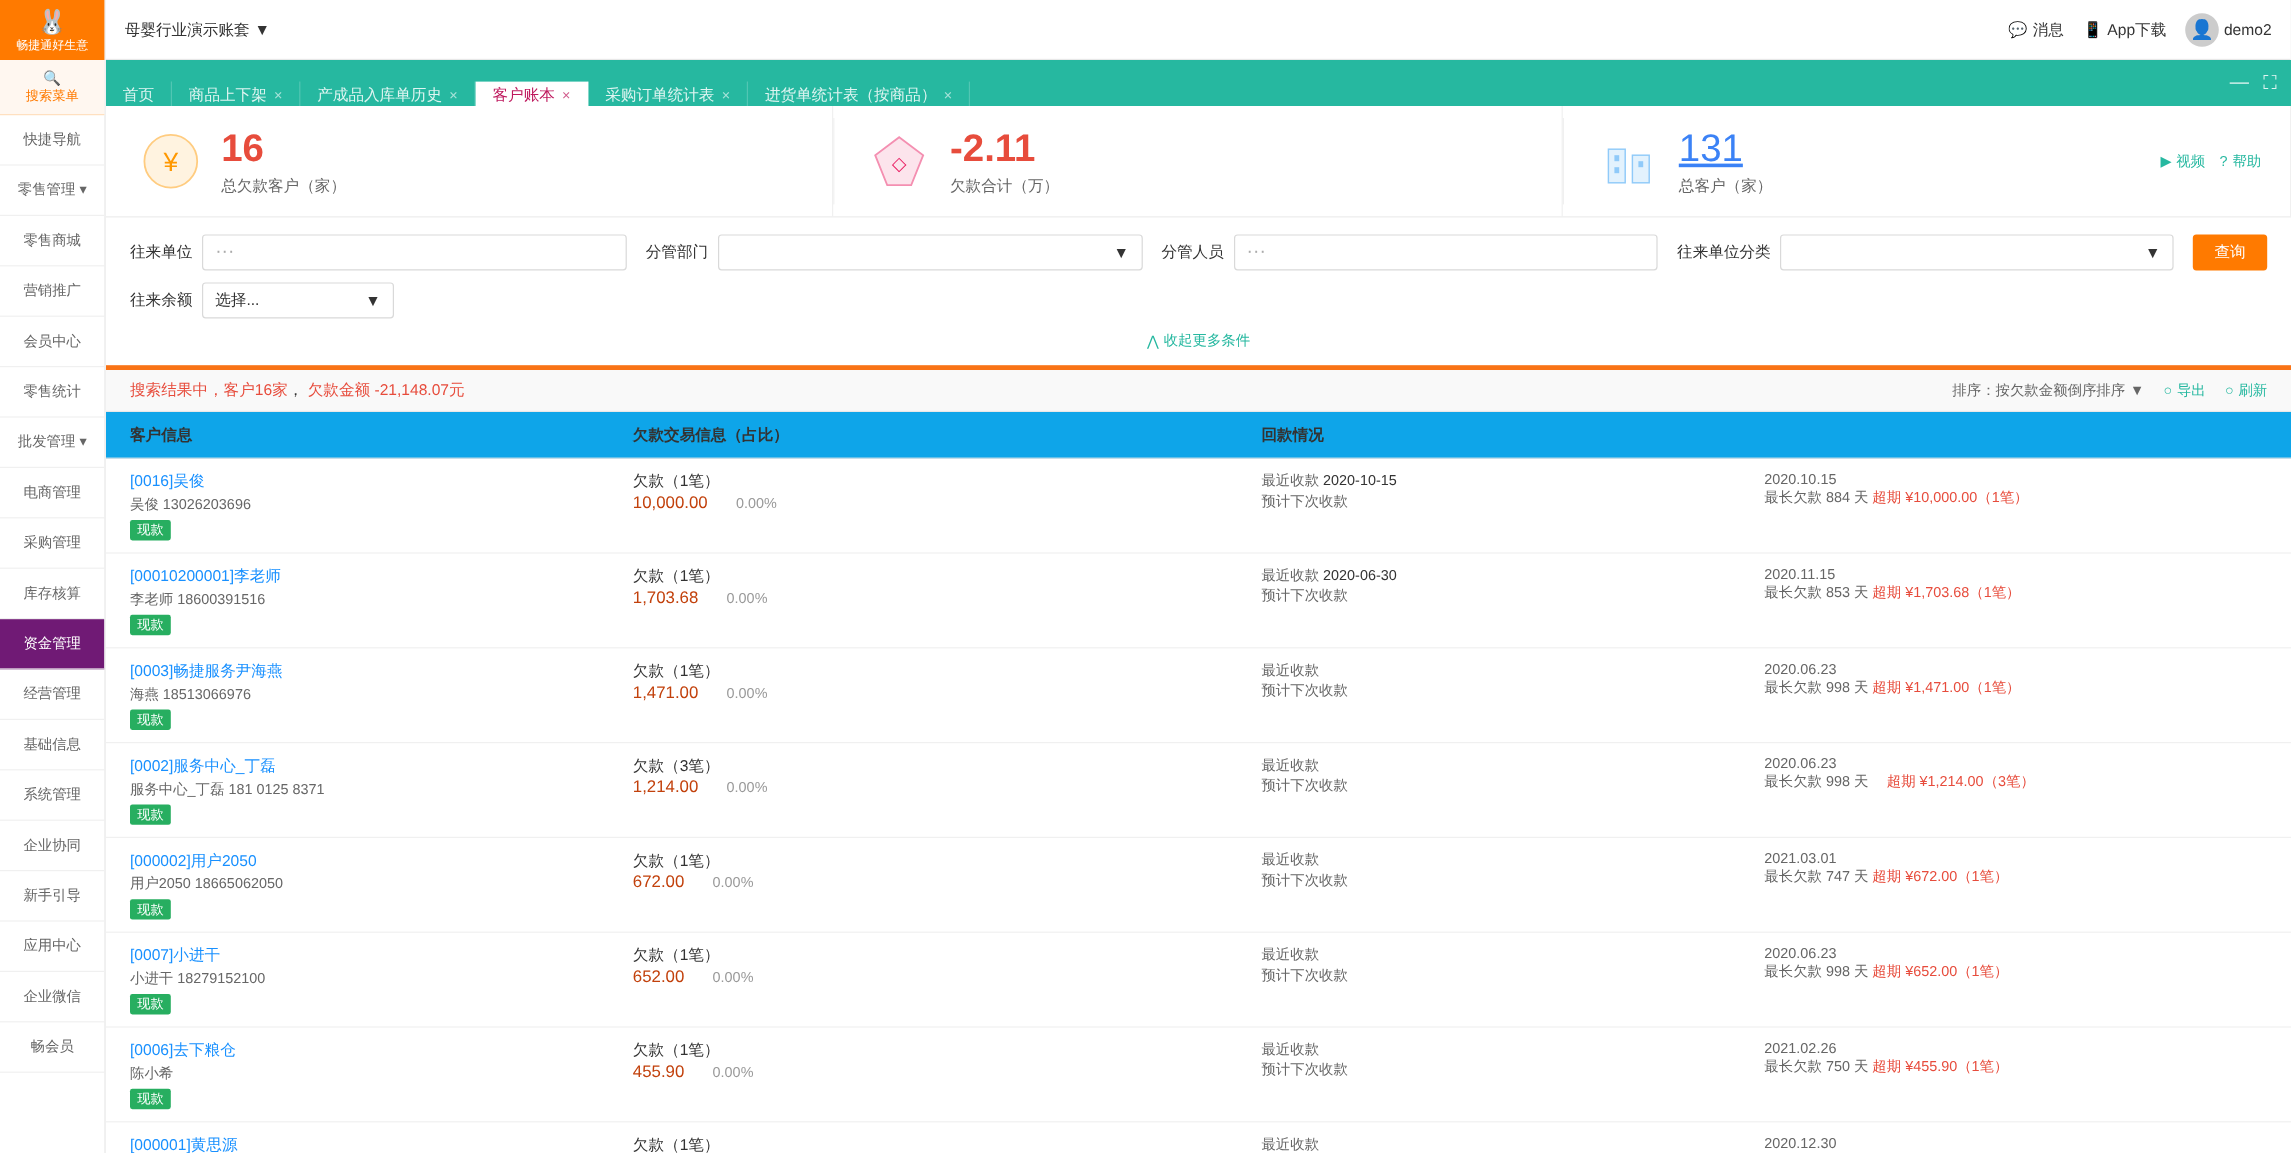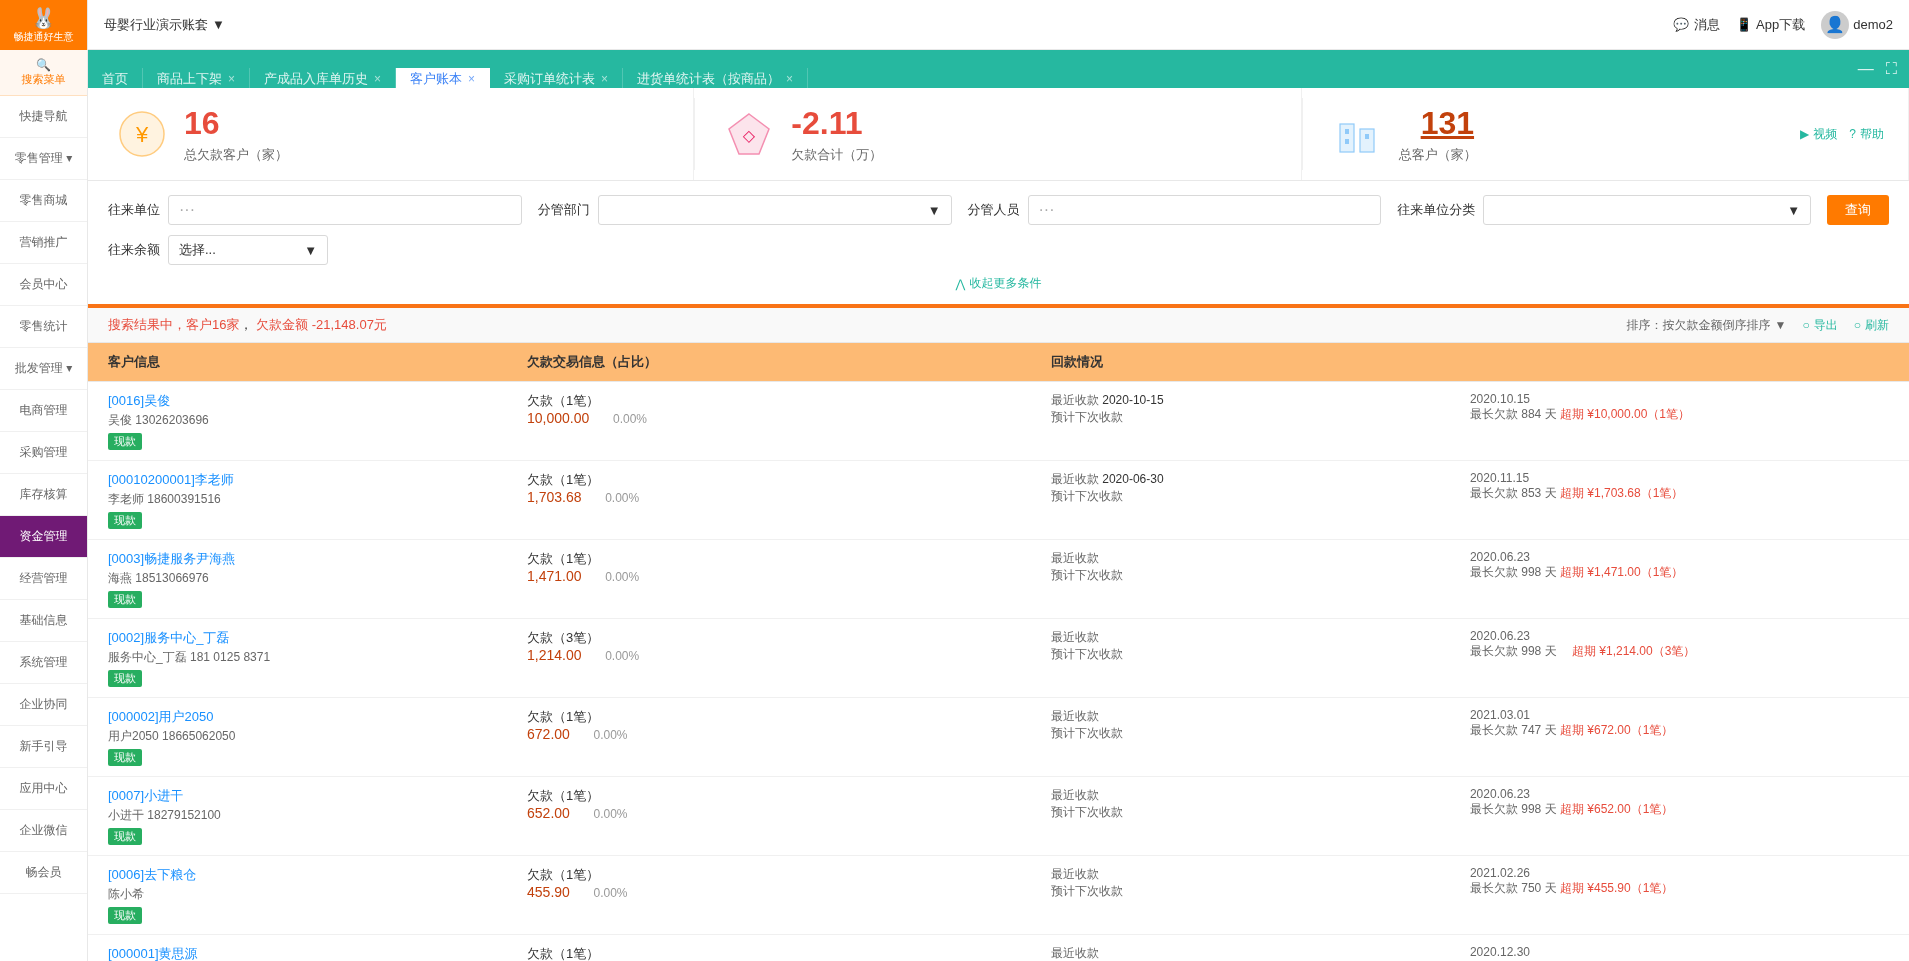--- a/index.html
+++ b/index.html
@@ -17,37 +17,37 @@
     .main { flex: 1; display: flex; flex-direction: column; overflow: hidden; }
 
     
     .topbar { height: 50px; background: #fff; border-bottom: 1px solid #e8e8e8; display: flex; align-items: center; justify-content: flex-end; padding: 0 16px; gap: 16px; flex-shrink: 0; }
     .topbar-item { display: flex; align-items: center; gap: 4px; font-size: 13px; color: #333; cursor: pointer; }
     .topbar-avatar { width: 28px; height: 28px; border-radius: 50%; background: #ccc; display: flex; align-items: center; justify-content: center; color: #fff; font-size: 12px; overflow: hidden; }
 
     
     .tabs { background: #26b8a0; display: flex; align-items: center; height: 38px; flex-shrink: 0; overflow-x: auto; }
     .tab { padding: 0 14px; height: 22px; display: flex; align-items: center; gap: 6px; font-size: 13px; color: rgba(255,255,255,0.85); cursor: pointer; white-space: nowrap; border-right: 1px solid rgba(255,255,255,0.2); margin-top: 20px; }
-    .tab.active { background: #fff; color: #3b82f6; }
+    .tab.active { background: #fff; color: #be185d; }
     .tab-close { font-size: 12px; opacity: 0.7; }
     .tabs-actions { margin-left: auto; display: flex; align-items: center; gap: 4px; padding: 0 8px; }
     .tabs-action-btn { color: rgba(255,255,255,0.85); font-size: 16px; cursor: pointer; padding: 2px 4px; }
 
     
     .content { flex: 1; overflow-y: auto; background: #f5f5f5; }
 
     
     .stats-bar { background: #fff; display: flex; align-items: stretch; border-bottom: 1px solid #e8e8e8; flex-shrink: 0; }
     .stat-item { flex: 1; display: flex; align-items: center; gap: 12px; padding: 16px 24px; border-right: 1px solid #f0f0f0; }
     .stat-icon { width: 60px; height: 60px; display: flex; align-items: center; justify-content: center; }
     .stat-icon svg { width: 50px; height: 50px; }
     .stat-info { display: flex; flex-direction: column; }
     .stat-value { font-size: 32px; font-weight: bold; }
     .stat-value.red { color: #e74c3c; }
-    .stat-value.dark { color: #c2410c; font-weight: 700; text-decoration: underline; margin-left: 22px; }
+    .stat-value.dark { color: #3b82f6; font-weight: 400; text-decoration: underline; }
     .stat-label { font-size: 13px; color: #666; margin-top: 4px; }
     .stat-actions { margin-left: auto; display: flex; gap: 12px; align-items: flex-start; font-size: 12px; color: #26b8a0; }
 
     
     .filter-area { background: #fff; padding: 14px 20px 8px; border-bottom: 4px solid #f97316; }
     .filter-row { display: flex; align-items: center; gap: 16px; margin-bottom: 10px; }
     .filter-item { display: flex; align-items: center; gap: 8px; flex: 1; }
     .filter-label { font-size: 13px; color: #333; white-space: nowrap; }
     .filter-input { flex: 1; border: 1px solid #d9d9d9; border-radius: 3px; padding: 5px 10px; font-size: 13px; outline: none; display: flex; align-items: center; justify-content: space-between; background: #fff; cursor: pointer; min-width: 120px; height: 30px; }
     .filter-input .dots { color: #aaa; font-size: 16px; }
@@ -59,21 +59,21 @@
     
     .result-bar { background: #f9f9f9; padding: 8px 20px; display: flex; align-items: center; justify-content: space-between; border-bottom: 1px solid #e8e8e8; font-size: 13px; }
     .result-text { color: #333; }
     .result-text span { color: #e74c3c; }
     .result-actions { display: flex; align-items: center; gap: 16px; color: #666; }
     .result-action { display: flex; align-items: center; gap: 4px; cursor: pointer; font-size: 12px; }
     .result-action.green { color: #26b8a0; }
 
     
     .table-wrap { background: #fff; }
-    .table-header { display: grid; grid-template-columns: 2fr 2.5fr 2fr 2fr; padding: 10px 20px; background: #fdba74; border-bottom: 1px solid #e8e8e8; font-size: 13px; font-weight: bold; color: #333; }
+    .table-header { display: grid; grid-template-columns: 2fr 2.5fr 2fr 2fr; padding: 10px 20px; background: #0ea5e9; border-bottom: 1px solid #e8e8e8; font-size: 13px; font-weight: bold; color: #333; }
     .table-row { display: grid; grid-template-columns: 2fr 2.5fr 2fr 2fr; padding: 10px 20px; border-bottom: 1px solid #f0f0f0; align-items: start; }
     .customer-name { color: #1890ff; font-size: 13px; cursor: pointer; text-decoration: none; }
     .customer-phone { color: #666; font-size: 12px; margin-top: 2px; }
     .customer-tag { display: inline-block; background: #27ae60; color: #fff; font-size: 11px; padding: 1px 6px; border-radius: 2px; margin-top: 4px; }
     .debt-amount { color: #c2410c; font-size: 14px; }
     .debt-count { color: #333; font-size: 13px; }
     .debt-percent { color: #999; font-size: 12px; margin-left: 20px; }
     .payment-info { font-size: 12px; color: #666; }
     .payment-date { color: #333; }
     .overdue-info { font-size: 12px; color: #666; }

